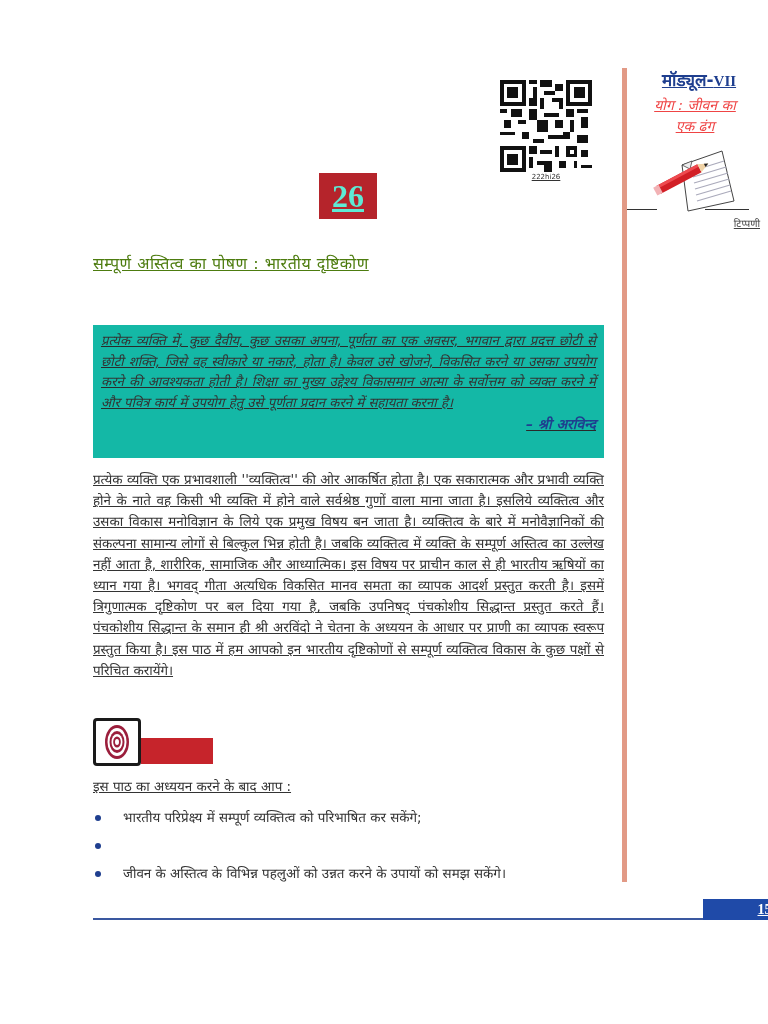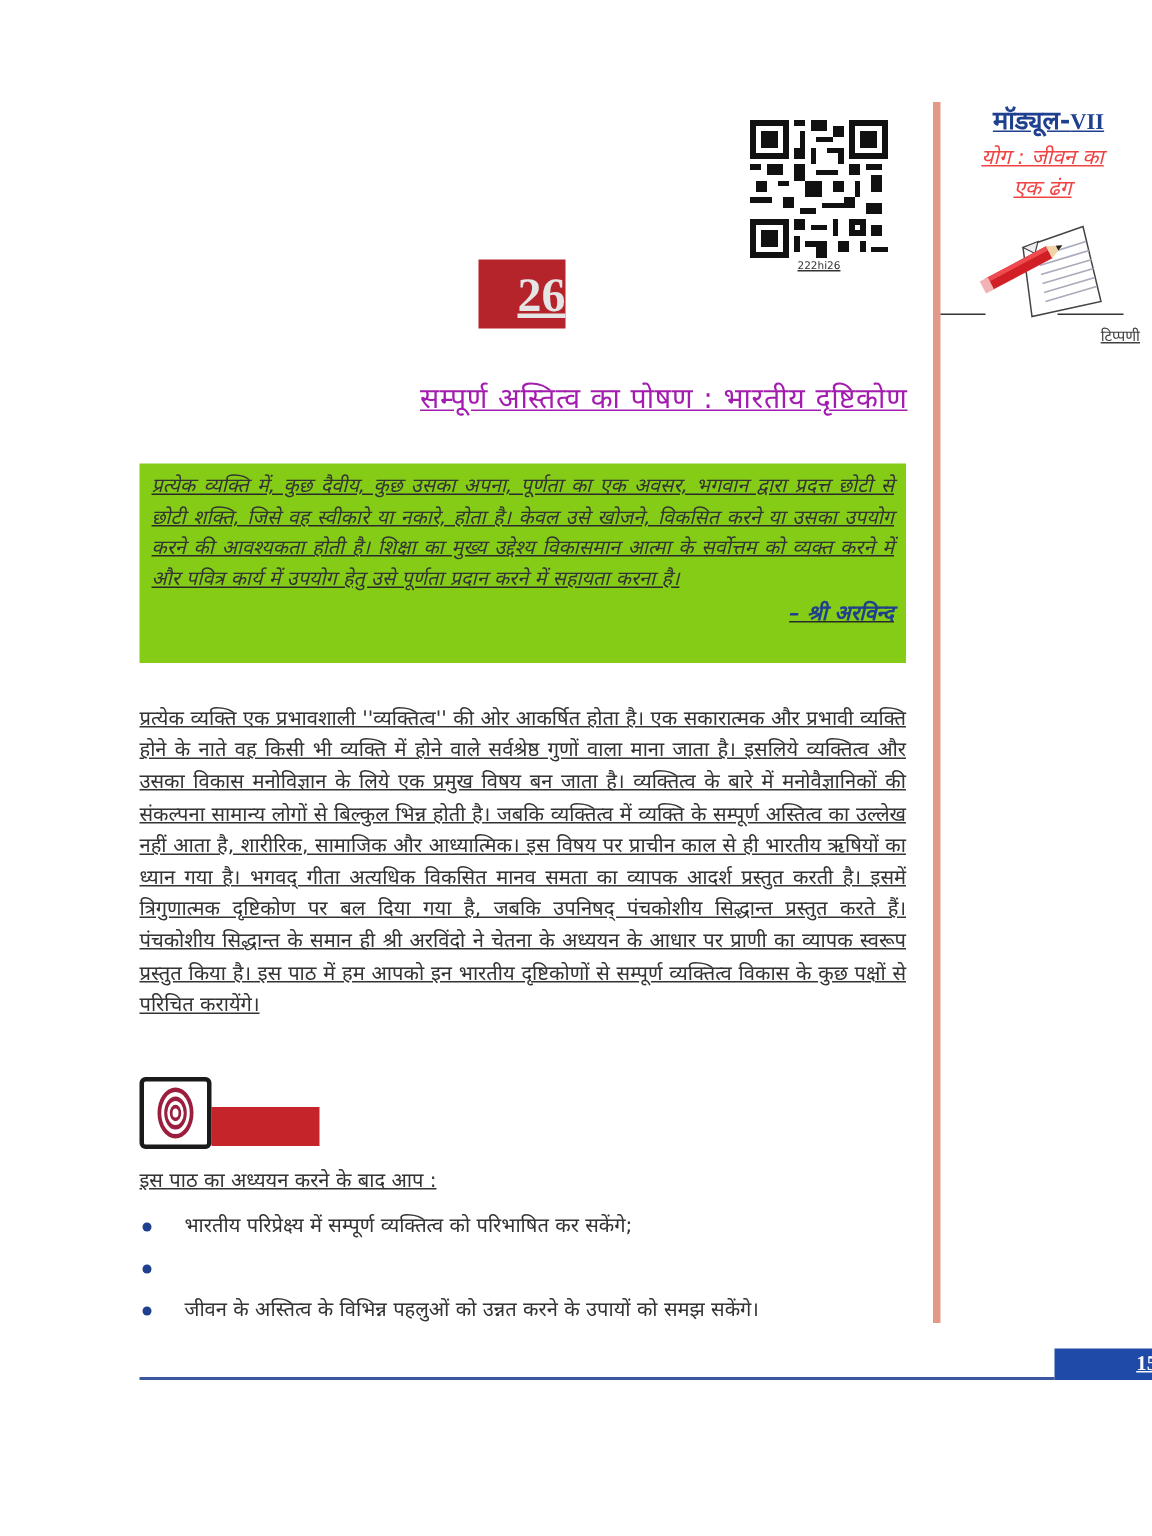--- a/index.html
+++ b/index.html
@@ -9,49 +9,49 @@
     }
     .abs { position: absolute; text-decoration: underline; }
 
     
     .qr { left: 497px; top: 80px; width: 98px; height: 92px; }
     .qr-caption { left: 497px; top: 173px; width: 98px; text-align: center; font-size: 7px; color: #333; }
 
     
     .chapter-badge {
       left: 319px; top: 173px; width: 58px; height: 46px; background: #b5242b;
-      color: #e5e5e5; font-family: "Liberation Serif", "DejaVu Serif", serif; font-weight: bold;
-      font-size: 32px; line-height: 46px; text-align: right;
+      color: #5eead4; font-family: "Liberation Serif", "DejaVu Serif", serif; font-weight: bold;
+      font-size: 32px; line-height: 46px; text-align: center;
     }
 
     
     .chapter-title {
-      left: 93px; top: 252px; width: 512px; text-align: right;
-      font-size: 19px; color: #a21caf; letter-spacing: 0.5px;
+      left: 93px; top: 252px; width: 512px; text-align: left;
+      font-size: 16px; color: #4d7c0f; letter-spacing: 0.5px;
     }
 
     
     .margin-rule { left: 622px; top: 68px; width: 5px; height: 814px; background: #e29a86; }
     .module-label {
       left: 634px; top: 68px; width: 130px; text-align: center;
       font-size: 17px; color: #1f3f8f; font-weight: bold;
     }
     .module-label .roman { font-family: "Liberation Serif", "DejaVu Serif", serif; font-size: 15px; }
     .module-subtitle {
       left: 630px; top: 95px; width: 130px; text-align: center;
       font-size: 14px; color: #ef4444; font-style: italic; line-height: 21px;
     }
     .notes-icon { left: 652px; top: 143px; width: 90px; height: 70px; }
     .margin-dash-left { left: 627px; top: 209px; width: 30px; height: 1px; background: #333; }
     .margin-dash-right { left: 705px; top: 209px; width: 44px; height: 1px; background: #333; }
     .notes-label { left: 690px; top: 216px; width: 70px; text-align: right; font-size: 10px; color: #404040; }
 
     
     .quote-box {
-      left: 93px; top: 309px; width: 511px; height: 133px; background: #84cc16;
+      left: 93px; top: 325px; width: 511px; height: 133px; background: #14b8a6;
       box-sizing: border-box; padding: 6px 8px 0 8px;
     }
     .quote-text {
       font-size: 13.2px; line-height: 20.5px; font-style: italic; color: #333;
       text-align: justify; text-align-last: left;
     }
     .quote-author {
       text-align: right; font-size: 14px; font-style: italic; font-weight: bold; color: #1f3f8f;
       margin-top: 1px;
     }

